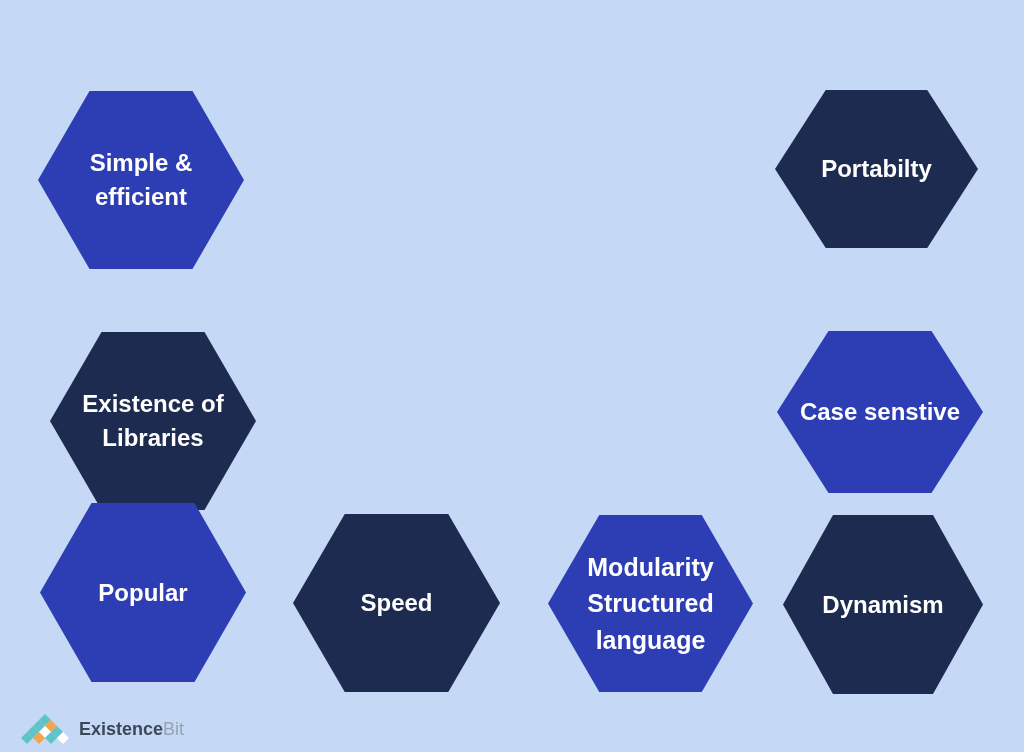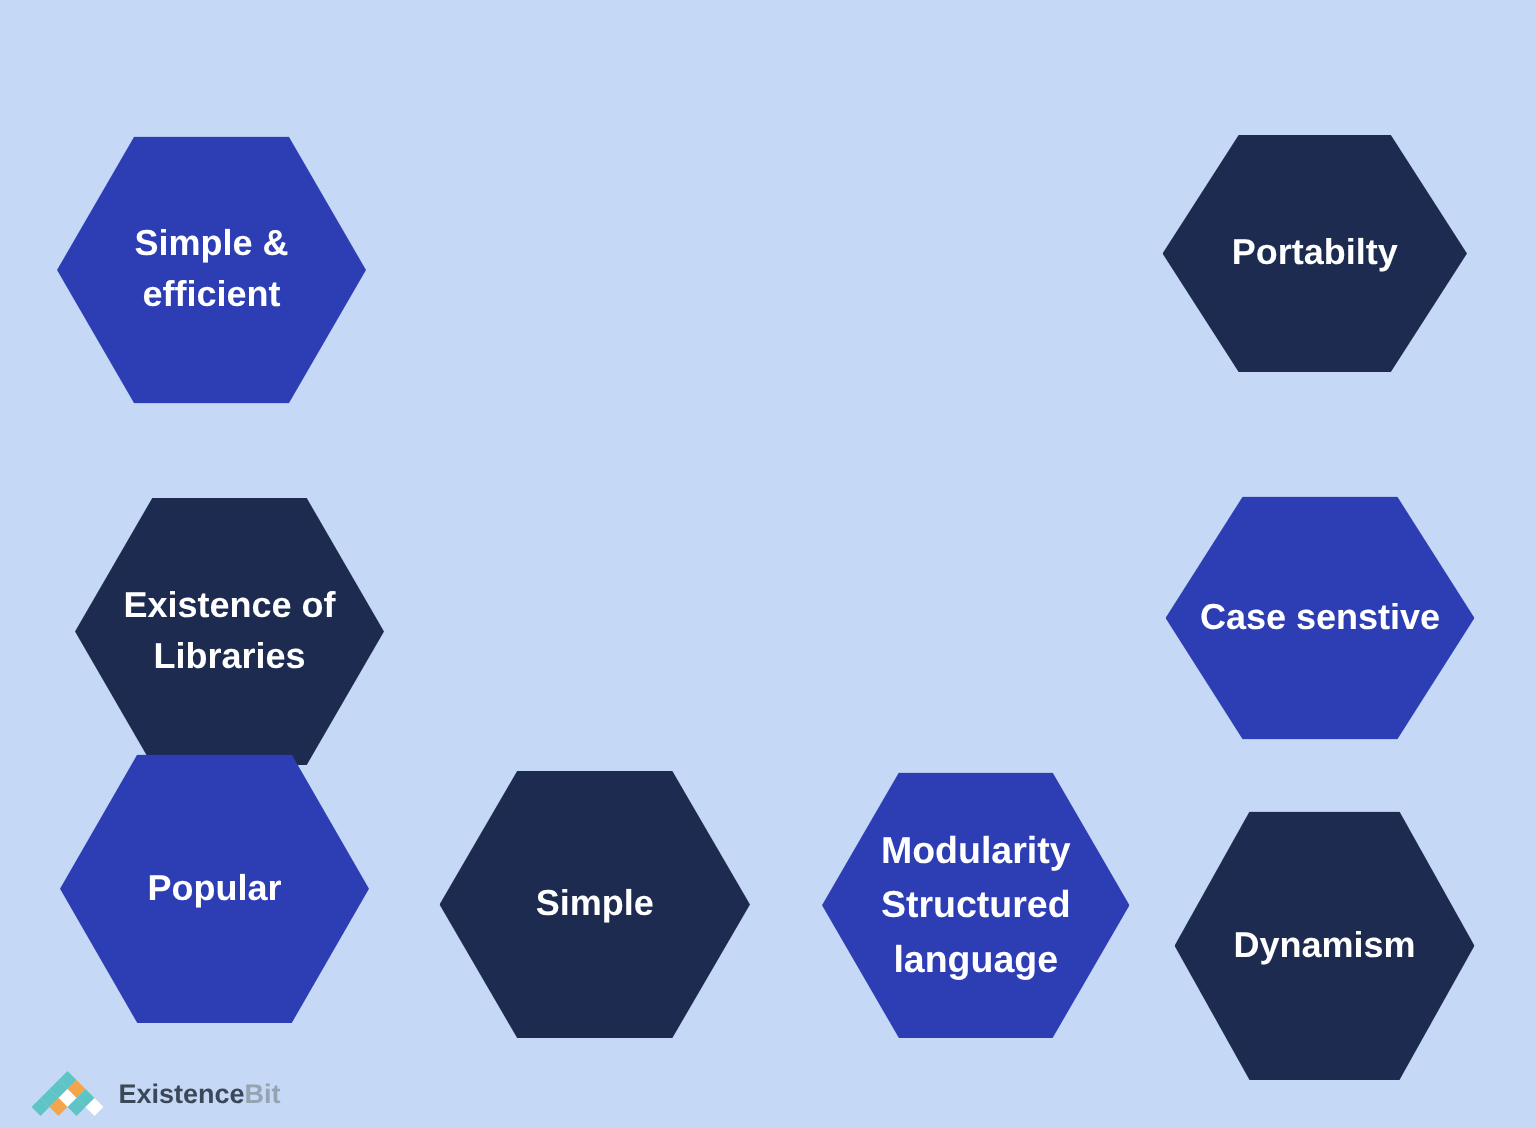--- a/index.html
+++ b/index.html
@@ -41,33 +41,33 @@
   }
 
   
   .hex-1 { left: 38px;  top: 91px;  width: 206px; height: 178px; }
   .hex-2 { left: 775px; top: 90px;  width: 203px; height: 158px; }
   .hex-3 { left: 50px;  top: 296px; width: 206px; height: 178px; margin-top: 36px; }
   .hex-4 { left: 777px; top: 297px; width: 206px; height: 162px; margin-top: 34px; }
   .hex-5 { left: 40px;  top: 503px; width: 206px; height: 179px; }
   .hex-6 { left: 293px; top: 514px; width: 207px; height: 178px; }
   .hex-7 { left: 548px; top: 515px; width: 205px; height: 177px; }
-  .hex-8 { left: 783px; top: 541px; width: 200px; height: 179px; }
+  .hex-8 { left: 783px; top: 515px; width: 200px; height: 179px; }
   .hex-7 .label { font-size: 25px; line-height: 1.45; }
 
   .logo {
     position: absolute;
     left: 20px; bottom: 8px;
     display: flex;
     align-items: center;
     gap: 7px;
   }
   .logo-text { font-size: 18px; font-weight: 700; }
   .logo-text .primary   { color: var(--logo-text-dark, #3c4858); }
-  .logo-text .secondary { color: var(--logo-text-light, #96a3b0); font-weight: 700; }
+  .logo-text .secondary { color: var(--logo-text-light, #96a3b0); font-weight: 400; }
 </style>
 </head>
 <body>
 
 <div class="canvas">
 
 
   <div class="hex blue hex-1">
     <span class="label">Simple &amp;
 efficient</span>
@@ -84,21 +84,21 @@
 
   <div class="hex blue hex-4">
     <span class="label">Case senstive</span>
   </div>
 
   <div class="hex blue hex-5">
     <span class="label">Popular</span>
   </div>
 
   <div class="hex navy hex-6">
-    <span class="label">Simple</span>
+    <span class="label">Speed</span>
   </div>
 
   <div class="hex blue hex-7">
     <span class="label">Modularity
 Structured
 language</span>
   </div>
 
   <div class="hex navy hex-8">
     <span class="label">Dynamism</span>

